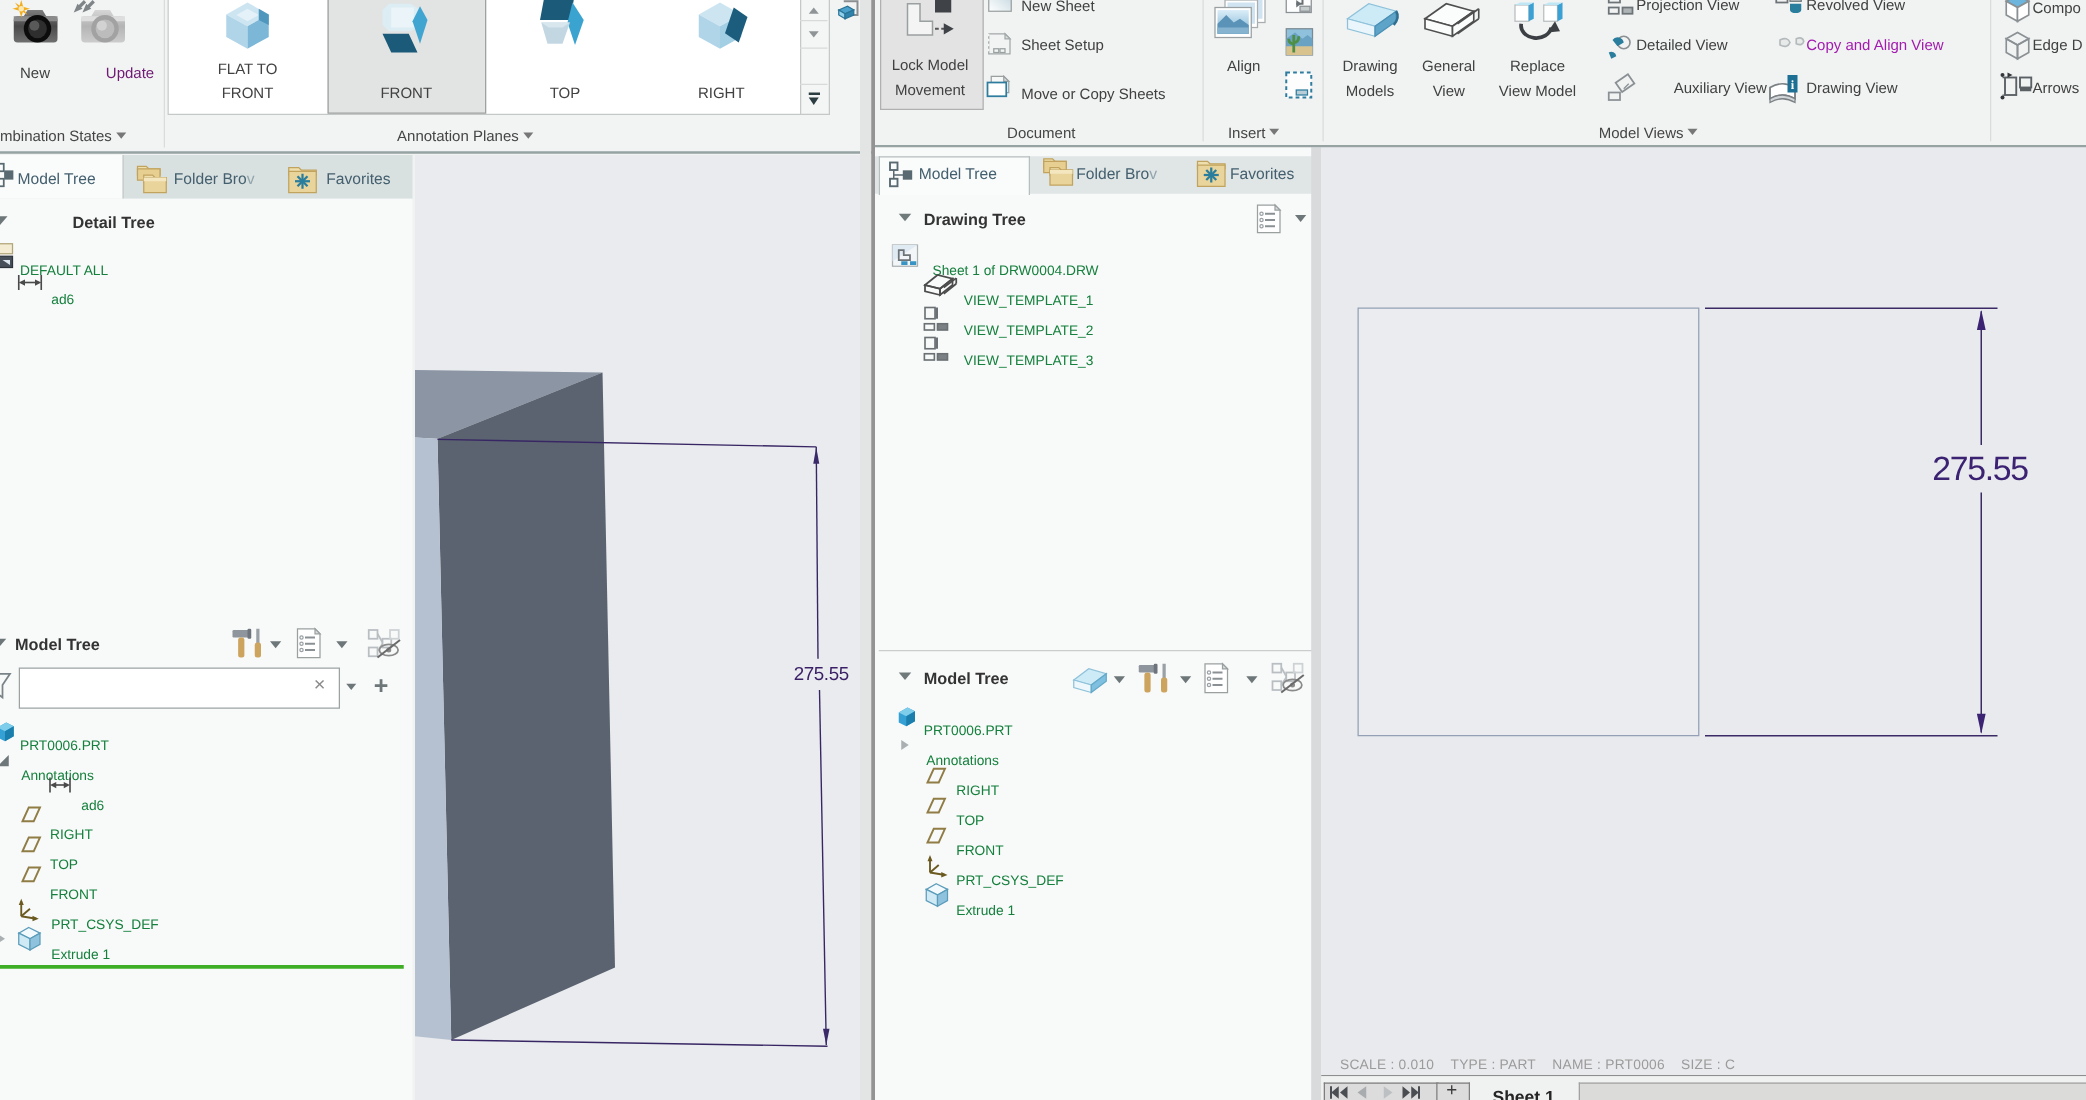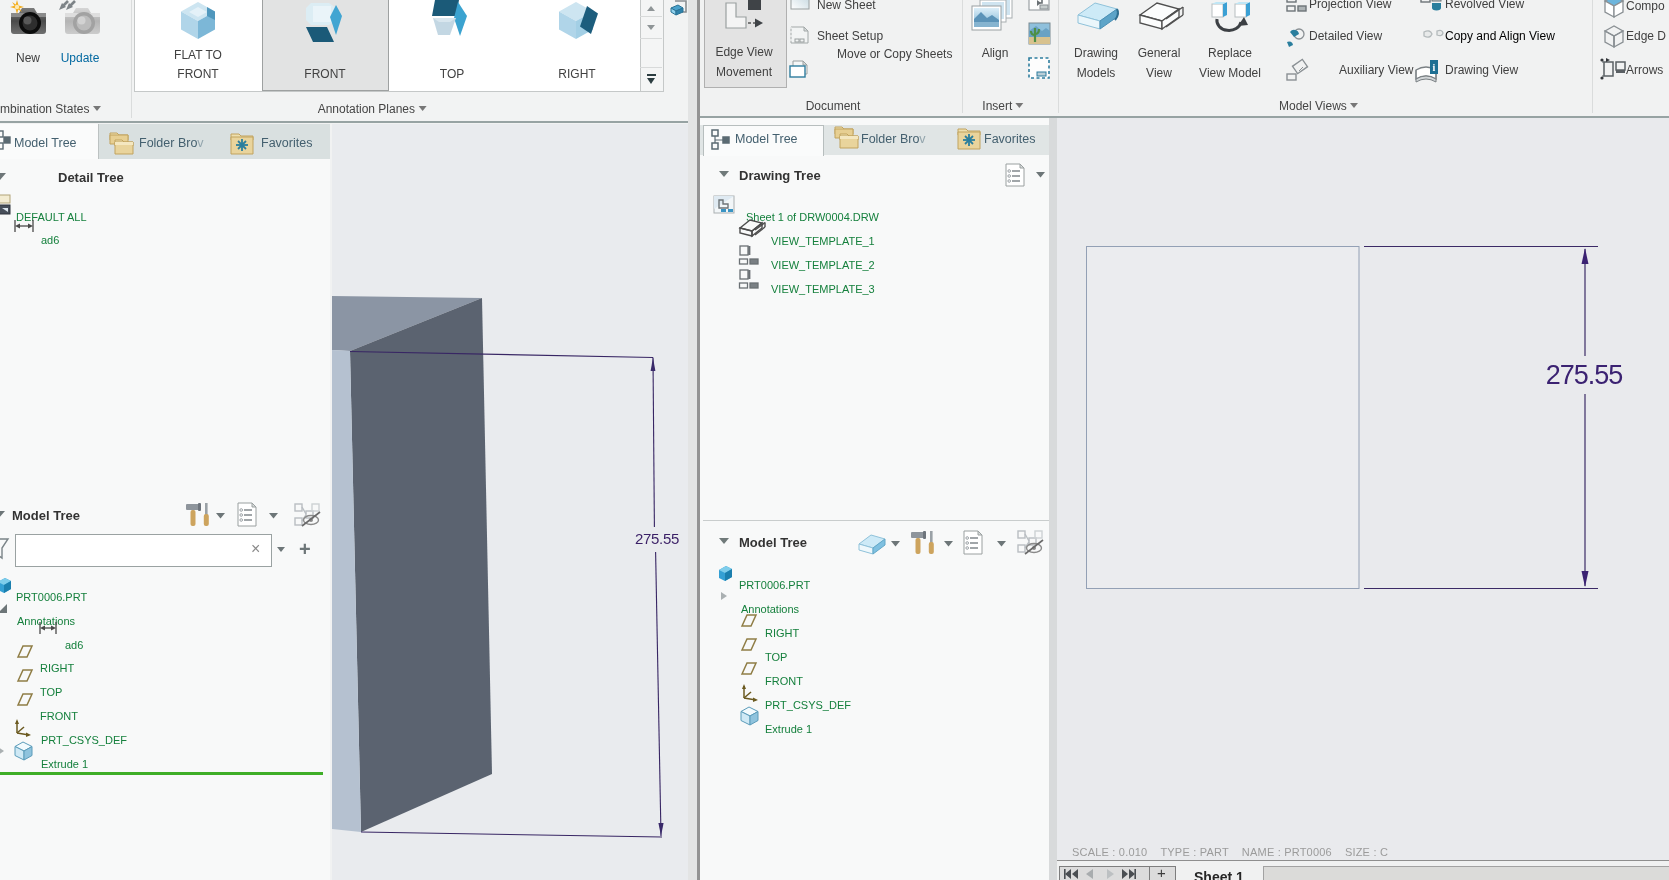--- a/index.html
+++ b/index.html
@@ -60,21 +60,21 @@
     <circle cx="26" cy="23" r="7.5" fill="#bcbcbc"></circle>
     <circle cx="23.5" cy="20.5" r="4" fill="#d2d2d2"></circle>
     <g stroke="#7e8488" stroke-width="2.6" fill="none">
       <line x1="10" y1="1" x2="4" y2="7"></line>
         <line x1="17" y1="1" x2="11" y2="7"></line>
     </g>
     <polygon points="1,10 8,7 4,3" fill="#7e8488"></polygon>
     <polygon points="8,10 15,7 11,3" fill="#7e8488"></polygon>
   </svg>
   <div class="txt ctr" style="left:28px;top:52px;">New</div>
-  <div class="txt ctr" style="left:80px;top:52px;color:#0369a1;">Update</div>
+  <div class="txt ctr" style="left:80px;top:52px;color:#701a75;padding-left:48px;">Update</div>
   <div class="grplbl" style="left:0px;top:102px;">mbination States <span class="caret"></span></div>
   <div class="vsep" style="left:131px;top:0;height:118px;"></div>
 
   <div class="abs" style="left:134px;top:-2px;width:506px;height:92px;background:#fff;border:1px solid #c5c8c8;"></div>
   <div class="abs" style="left:262px;top:-2px;width:125px;height:91px;background:#e2e3e3;border:1px solid #9ea1a1;"></div>
   <div class="txt ctr" style="left:198px;top:49px;">FLAT TO</div>
   <div class="txt ctr" style="left:198px;top:68px;">FRONT</div>
   <div class="txt ctr" style="left:325px;top:68px;">FRONT</div>
   <div class="txt ctr" style="left:452px;top:68px;">TOP</div>
   <div class="txt ctr" style="left:577px;top:68px;">RIGHT</div>
@@ -292,21 +292,21 @@
   <div class="abs" style="left:0;top:0;width:969px;height:116px;background:#f1f2f2;"></div>
   <div class="abs" style="left:0;top:116px;width:969px;height:2px;background:#97a3a3;"></div>
 
   <div class="abs" style="left:4px;top:-2px;width:81px;height:88px;background:#e3e3e3;border:1px solid #b0b0b0;"></div>
   <svg style="left:25px;top:0;" width="42" height="34" viewBox="0 0 42 34">
     <path d="M1 3 h10 v14 h10 v11 H1 z" fill="#f4f4f4" stroke="#9aa0a0" stroke-width="1.2"></path>
     <rect x="23" y="0" width="13" height="10" fill="#3f4347"></rect>
     <line x1="23" y1="23" x2="31" y2="23" stroke="#555" stroke-width="1.6" stroke-dasharray="3,2"></line>
     <polygon points="38,23 30,18.5 30,27.5" fill="#3f4347"></polygon>
   </svg>
-  <div class="txt ctr" style="left:44px;top:46px;">Edge View</div>
+  <div class="txt ctr" style="left:44px;top:46px;">Lock Model</div>
   <div class="txt ctr" style="left:44px;top:66px;">Movement</div>
 
   <svg style="left:90px;top:-6px;" width="22" height="88" viewBox="0 0 22 88">
     <defs>
         <linearGradient id="shg" x1="0" y1="1" x2="1" y2="0">
       <stop offset="0" stop-color="#ffffff"></stop>
           <stop offset="1" stop-color="#c2d6de"></stop>
         </linearGradient>
       </defs>
     <rect x="1" y="0" width="18" height="15" fill="url(#shg)" stroke="#9aa0a0"></rect>
@@ -318,21 +318,21 @@
       <rect x="10" y="12" width="4" height="3" fill="none" stroke="#9aa0a0"></rect>
     </g>
     <g transform="translate(0,67)">
       <path d="M3 0 h10 l4 4 v9 h-14 z" fill="#f6f7f7" stroke="#9aa0a0"></path>
       <path d="M13 0 l4 4 h-4 z" fill="#d9dddd" stroke="#9aa0a0"></path>
       <rect x="0" y="5" width="15" height="11" fill="#ffffff" stroke="#2e7d9e" stroke-width="1.4"></rect>
     </g>
   </svg>
   <div class="txt" style="left:117px;top:-1px;">New Sheet</div>
   <div class="txt" style="left:117px;top:30px;">Sheet Setup</div>
-  <div class="txt" style="left:117px;top:48px;margin-left:20px;">Move or Copy Sheets</div>
+  <div class="txt" style="left:117px;top:69px;">Move or Copy Sheets</div>
   <div class="grplbl ctr" style="left:133px;top:99px;">Document</div>
   <div class="vsep" style="left:262px;top:0;height:113px;"></div>
 
   <svg style="left:270px;top:-4px;" width="46" height="40" viewBox="0 0 46 40">
     <defs>
         <linearGradient id="sky" x1="0" y1="0" x2="0" y2="1">
       <stop offset="0" stop-color="#dceef8"></stop>
           <stop offset="1" stop-color="#7db4d4"></stop>
         </linearGradient>
       </defs>
@@ -448,21 +448,21 @@
   <div class="txt ctr" style="left:396px;top:47px;">Drawing</div>
   <div class="txt ctr" style="left:396px;top:67px;">Models</div>
   <div class="txt ctr" style="left:459px;top:47px;">General</div>
   <div class="txt ctr" style="left:459px;top:67px;">View</div>
   <div class="txt ctr" style="left:530px;top:47px;">Replace</div>
   <div class="txt ctr" style="left:530px;top:67px;">View Model</div>
   <div class="txt" style="left:609px;top:-2px;">Projection View</div>
   <div class="txt" style="left:609px;top:30px;">Detailed View</div>
   <div class="txt" style="left:639px;top:64px;">Auxiliary View</div>
   <div class="txt" style="left:745px;top:-2px;">Revolved View</div>
-  <div class="txt" style="left:745px;top:30px;color:#000000;">Copy and Align View</div>
+  <div class="txt" style="left:745px;top:30px;color:#a21caf;">Copy and Align View</div>
   <div class="txt" style="left:745px;top:64px;">Drawing View</div>
   <div class="grplbl" style="left:579px;top:99px;">Model Views <span class="caret"></span></div>
   <div class="vsep" style="left:892px;top:0;height:113px;"></div>
   <div class="txt" style="left:926px;top:0px;">Compo</div>
   <div class="txt" style="left:926px;top:30px;">Edge D</div>
   <div class="txt" style="left:926px;top:64px;">Arrows</div>
   <svg style="left:902px;top:-6px;" width="24" height="92" viewBox="0 0 24 92">
     <g stroke="#8a9094" fill="none" stroke-width="1.3">
       <polygon points="3,7 12,2 21,7 12,12" fill="#6db5dc"></polygon>
       <polygon points="3,7 12,12 12,23 3,18" fill="#ffffff"></polygon>

